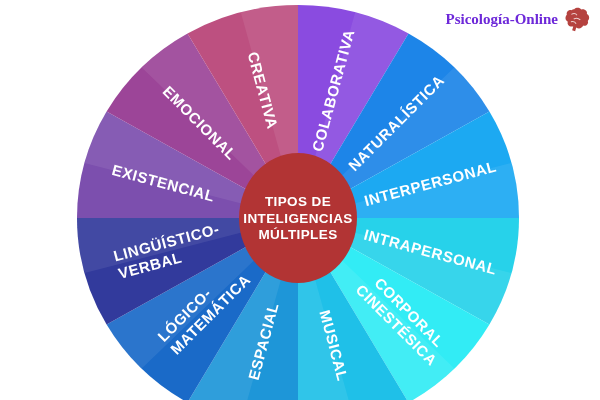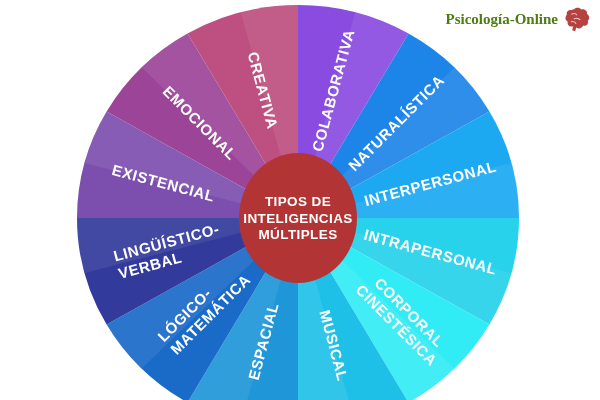--- a/index.html
+++ b/index.html
@@ -91,21 +91,21 @@
       <g transform="translate(262.5,90.4) rotate(75)">
         <text class="wedge-label" font-size="15" x="0" y="5" text-anchor="middle">CREATIVA</text>
       </g>
       <ellipse cx="298" cy="218" rx="59" ry="65" fill="#b23434"></ellipse>
       <text class="hub-label" x="298" y="206" font-size="13.5" fill="#ffffff">TIPOS DE</text>
       <text class="hub-label" x="298" y="222.5" font-size="13.5" fill="#ffffff">INTELIGENCIAS</text>
       <text class="hub-label" x="298" y="239" font-size="13.5" fill="#ffffff">MÚLTIPLES</text>
     </svg>
 
   <div class="logo">
-    <span style="color: #4d7c0f;">Psicología-Online</span>
+    <span style="color: #6d28d9;">Psicología-Online</span>
     <svg class="brain" width="30" height="27" viewBox="0 0 32 28">
       <path id="brain-blob" d="M13 3 C15 1 19 1 20.5 3.2 C24.5 2.2 27.5 5.2 26.5 8.2
                C29.5 9.5 29.8 13.5 27.5 15.5 C28.8 18.5 25.8 21.5 22.5 20.5
                C21.5 23.5 17.5 24.5 15.2 22.4 L14 26.5 L10.8 25.4 L12 21.4
                C8 22.4 5 19.4 6.2 16.4 C3.2 15 3 11 5.2 9
                C4.2 6 7 3.2 10.2 4 C11 3.2 12 3 13 3 Z" fill="#b5423f"></path>
       <path d="M10 8.5 Q14 6.5 16 9.5 M12.5 13.5 Q16.5 11.5 19.5 14.5 M9.5 16.5 Q13.5 15.2 15 18.5" fill="none" stroke="#ffffff" stroke-width="1.1" opacity="0.75"></path>
     </svg>
   </div>
 

